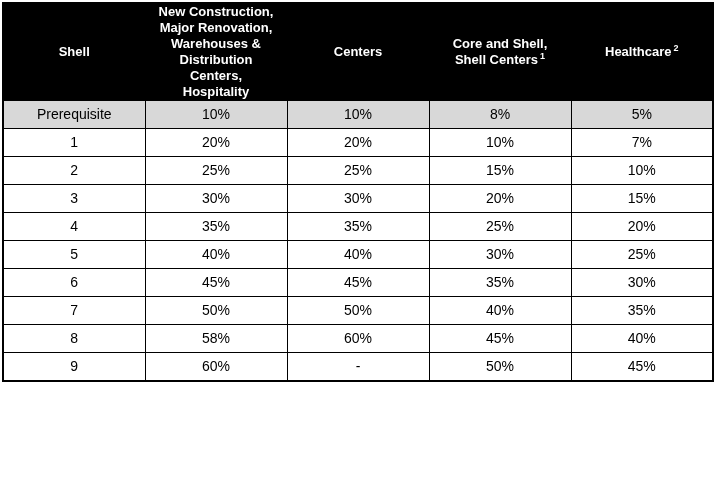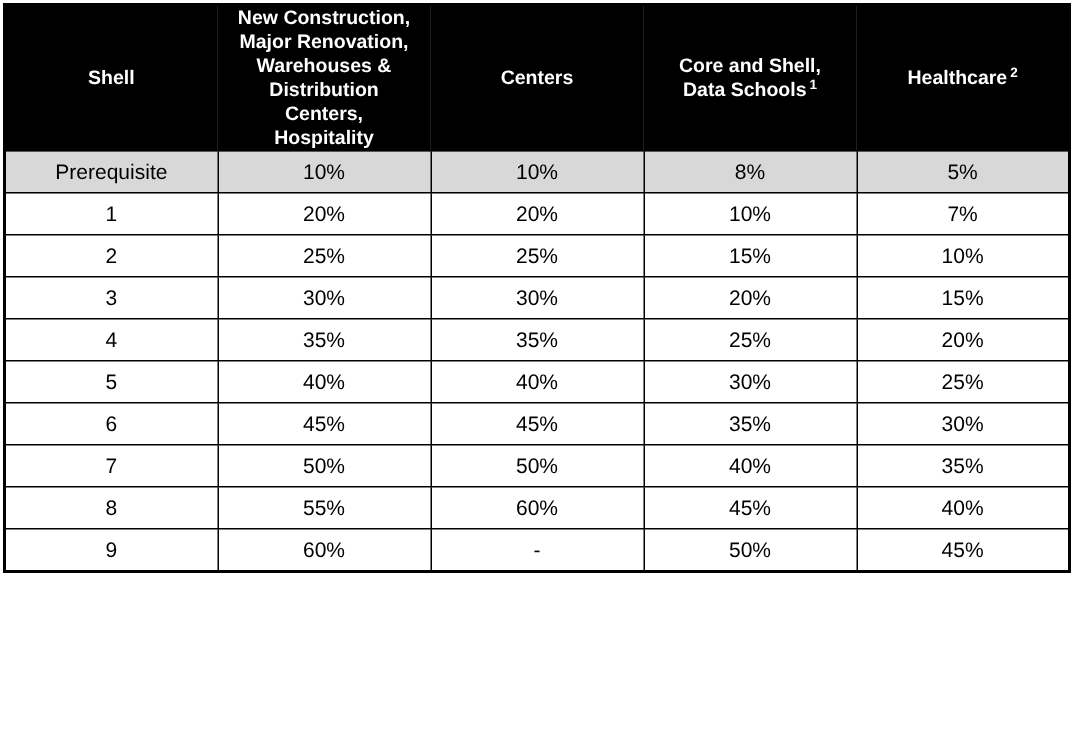--- a/index.html
+++ b/index.html
@@ -70,21 +70,21 @@
     <tr>
       <th><span class="multiline">Shell</span></th>
       <th><span class="multiline">New Construction,
 Major Renovation,
 Warehouses &amp;
 Distribution
 Centers,
 Hospitality</span></th>
       <th><span class="multiline">Centers</span></th>
       <th><span class="multiline">Core and Shell,
-Data Schools</span><sup>1</sup></th>
+Shell Centers</span><sup>1</sup></th>
       <th><span class="multiline">Healthcare</span><sup>2</sup></th>
     </tr>
   </thead>
   <tbody>
     <tr class="shaded">
       <td class="multiline">Prerequisite</td>
       <td>10%</td>
       <td>10%</td>
       <td>8%</td>
       <td>5%</td>
@@ -133,21 +133,21 @@
     </tr>
     <tr>
       <td class="multiline">7</td>
       <td>50%</td>
       <td>50%</td>
       <td>40%</td>
       <td>35%</td>
     </tr>
     <tr>
       <td class="multiline">8</td>
-      <td>55%</td>
+      <td>58%</td>
       <td>60%</td>
       <td>45%</td>
       <td>40%</td>
     </tr>
     <tr>
       <td class="multiline">9</td>
       <td>60%</td>
       <td>-</td>
       <td>50%</td>
       <td>45%</td>

